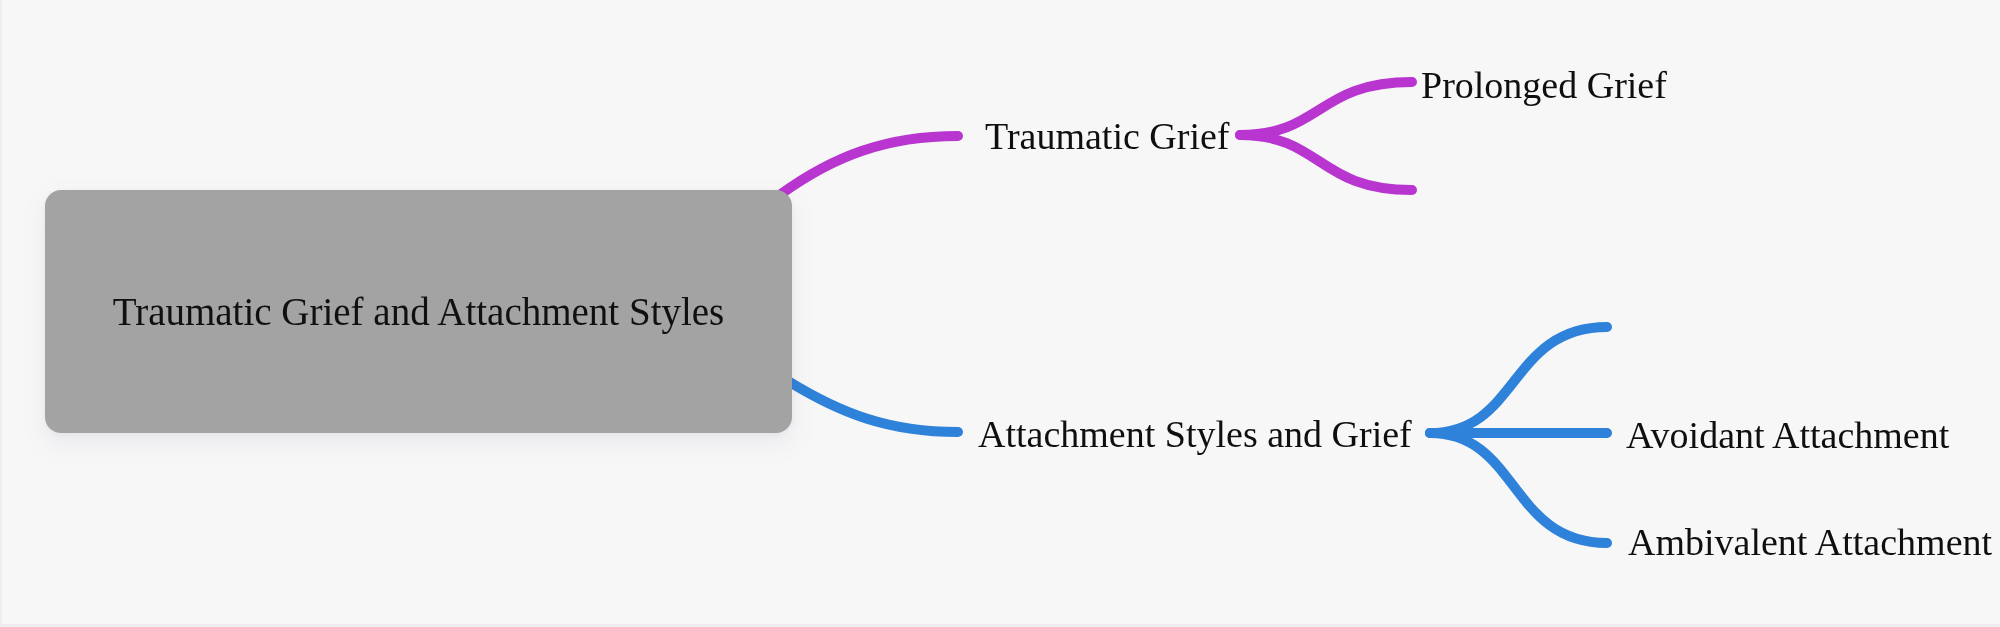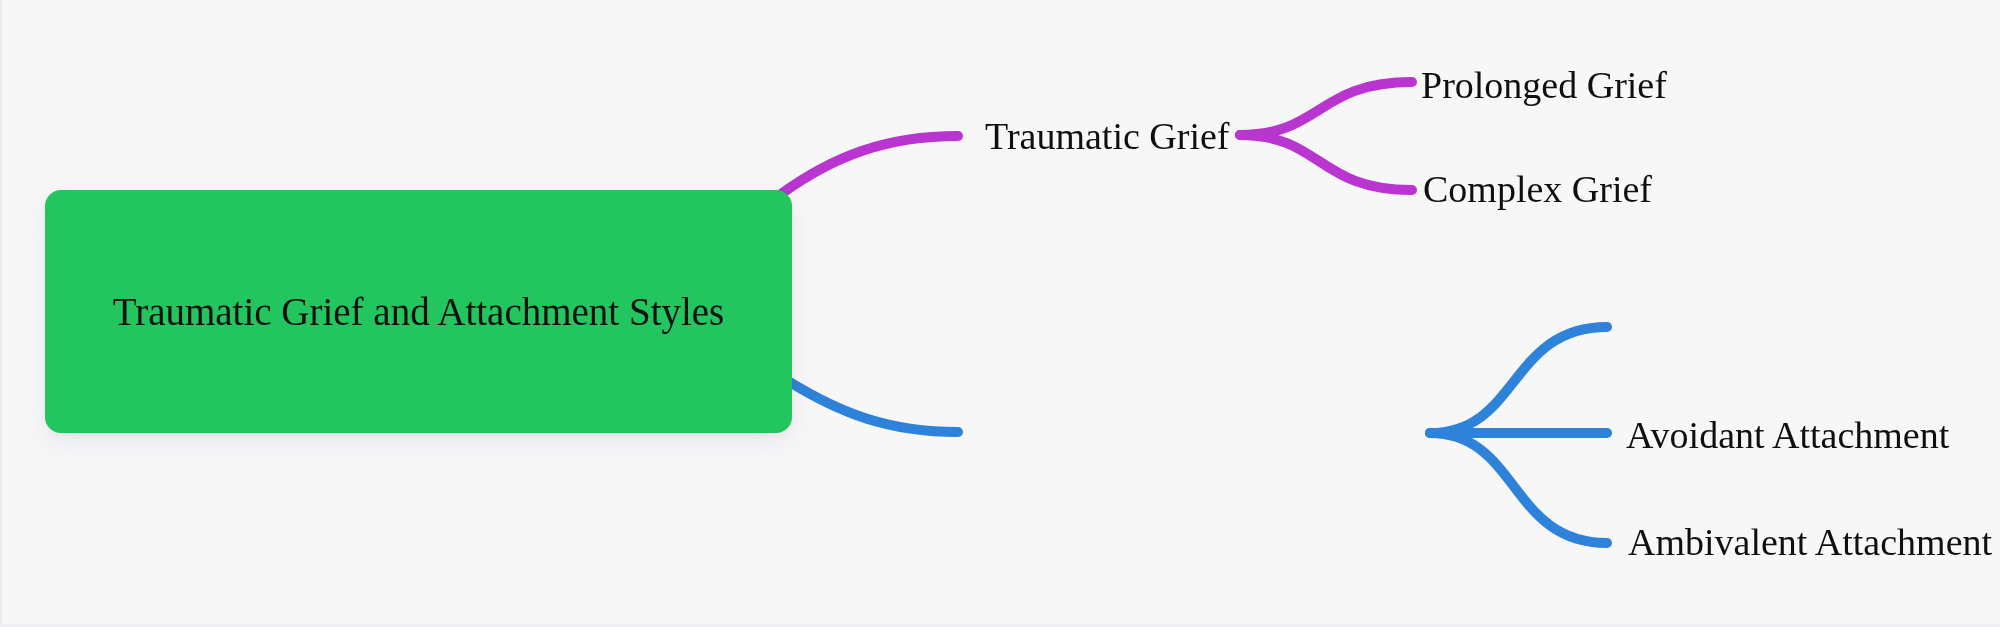--- a/index.html
+++ b/index.html
@@ -15,21 +15,21 @@
     border-left:2px solid #ededf0;
     border-bottom:3px solid #eeeef1;
     box-sizing:border-box;
   }
   .link-layer { position:absolute; left:0; top:0; }
   .link-layer path { fill:none; stroke-width:10; stroke-linecap:round; }
   .root-node {
     position:absolute;
     left:43px; top:190px;
     width:747px; height:243px;
-    background:#22c55e;
+    background:#a3a3a3;
     border-radius:16px;
     box-shadow:0 10px 26px rgba(120,120,135,0.10), 0 2px 6px rgba(0,0,0,0.04);
     display:flex; align-items:center; justify-content:center;
   }
   .root-label {
     font-size:39px; line-height:46px;
     color:#101010;
     white-space:nowrap;
     padding:0 20px;
   }
@@ -59,21 +59,21 @@
   </svg>
 
   <div class="root-node">
     <span class="root-label">Traumatic Grief and Attachment Styles</span>
   </div>
 
   <div class="node-label" style="left:1419px; top:63px;">Prolonged Grief</div>
 
   <div class="node-label" style="left:983px;  top:114px;">Traumatic Grief</div>
 
-  <div class="node-label" style="left:1421px; top:167px;">Complex Grief</div>
 
+  <div class="node-label" style="left:976px;  top:412px;">Attachment Styles and Grief</div>
 
 
   <div class="node-label" style="left:1624px; top:413px;text-align:center;">Avoidant Attachment</div>
 
   <div class="node-label" style="left:1626px; top:520px;">Ambivalent Attachment</div>
 
 </div>
 
 </body></html>

